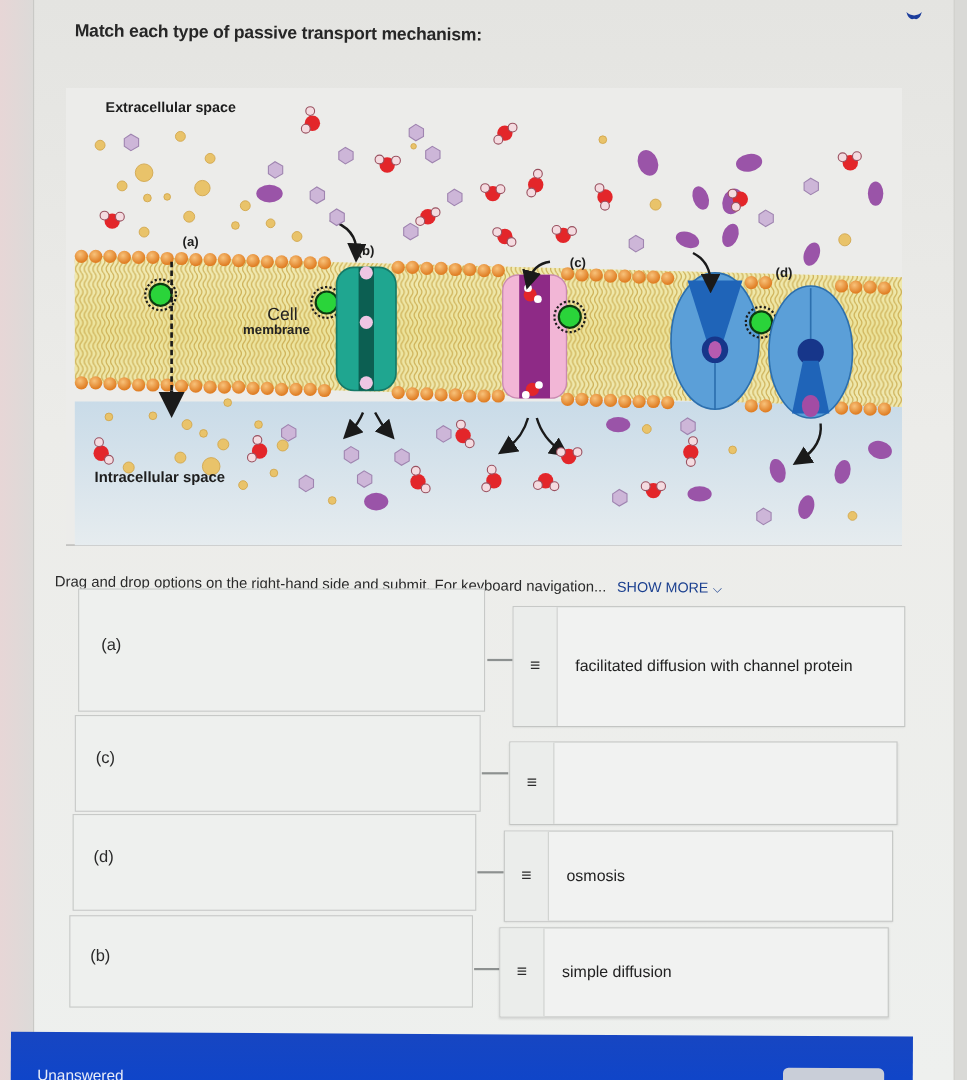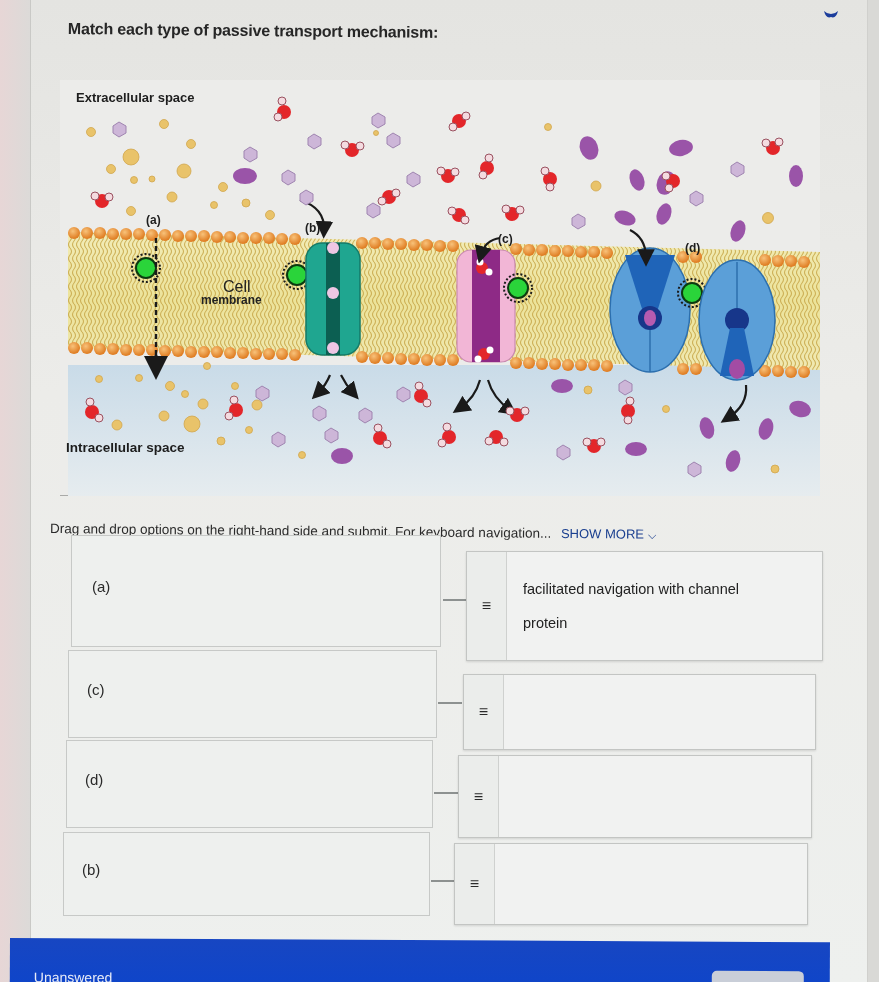--- a/index.html
+++ b/index.html
@@ -33,20 +33,21 @@
   
   .diagram {
     position: absolute; left: 60px; top: 80px; width: 760px; height: 416px;
     background: #ececea;
     border-bottom: 1.5px solid #a9aaa8;
   }
   .diagram svg { position: absolute; left: 0; top: 0; }
   .lbl {
     position: absolute; font-weight: bold; color: #1d1d1d; font-size: 13px;
     white-space: nowrap;
+    margin-left: 20px;
   }
 
   .instructions {
     position: absolute; left: 50px; top: 521px;
     font-size: 13.5px; color: #2a2a2a; white-space: nowrap;
     transform: rotate(0.55deg); transform-origin: left top;
   }
   .show-more {
     color: #1a3f8f; margin-left: 6px; font-size: 13px; margin-top: 28px;
   }
@@ -433,21 +434,21 @@
       <circle cx="534" cy="366" r="7" fill="#e3262a"></circle>
         <circle cx="527" cy="362" r="4" fill="#f4dbe0" stroke="#9a5160"></circle>
         <circle cx="541" cy="362" r="4" fill="#f4dbe0" stroke="#9a5160"></circle>
       <circle cx="568" cy="331" r="7" fill="#e3262a"></circle>
         <circle cx="570" cy="321" r="4" fill="#f4dbe0" stroke="#9a5160"></circle>
         <circle cx="568" cy="340" r="4" fill="#f4dbe0" stroke="#9a5160"></circle>
     </g>
   </svg>
 
   <div class="lbl" style="left:16px; top:10px; font-size:13px;">Extracellular space</div>
-  <div class="lbl" style="left:6px; top:360px; font-size:13.5px;">Intracellular space</div>
+  <div class="lbl" style="left:6px; top:346px; font-size:13.5px;">Intracellular space</div>
   <div class="lbl" style="left:163px; top:198px; font-size:16px; font-weight:normal; color:#222;">Cell</div>
   <div class="lbl" style="left:141px; top:213px; font-size:12px; font-weight:bold; color:#222;">membrane</div>
   <div class="lbl" style="left:86px; top:133px; font-size:12px;">(a)</div>
   <div class="lbl" style="left:245px; top:141px; font-size:12px;">(b)</div>
   <div class="lbl" style="left:438px; top:152px; font-size:12px;">(c)</div>
   <div class="lbl" style="left:625px; top:161px; font-size:12px;">(d)</div>
 </div>
 
 <div class="instructions">
   <span>Drag and drop options on the right-hand side and submit. For keyboard navigation...</span>
@@ -455,43 +456,45 @@
     <span>SHOW MORE</span><span class="show-more-chev">⌵</span>
   </span>
 </div>
 
 <div class="drop-zone" style="left:71px; top:535px; width:370px; height:112px;">
   <div class="drop-label" style="top:42px; left:20px;">(a)</div>
 </div>
 <div class="connector" style="left:443px; top:599px;"></div>
 <div class="option-card" style="left:466px; top:551px; width:357px; height:110px;">
   <div class="handle">≡</div>
-  <div class="option-text" style="padding-right:40px;">facilitated navigation with channel protein</div>
+  <div class="option-text" style="padding-right:40px;">facilitated diffusion with channel protein</div>
 </div>
 
 <div class="drop-zone" style="left:68px; top:650px; width:369px; height:88px;">
   <div class="drop-label" style="top:30px;">(c)</div>
 </div>
 <div class="connector" style="left:438px; top:702px;"></div>
 <div class="option-card" style="left:463px; top:674px; width:353px; height:76px;">
   <div class="handle">≡</div>
 </div>
 
 <div class="drop-zone" style="left:66px; top:740px; width:367px; height:88px;">
   <div class="drop-label" style="top:30px;">(d)</div>
 </div>
 <div class="connector" style="left:434px; top:792px;"></div>
 <div class="option-card" style="left:458px; top:755px; width:354px; height:83px;">
   <div class="handle">≡</div>
+  <div class="option-text">osmosis</div>
 </div>
 
 <div class="drop-zone" style="left:63px; top:832px; width:367px; height:84px;">
   <div class="drop-label" style="top:28px;">(b)</div>
 </div>
 <div class="connector" style="left:431px; top:880px;"></div>
 <div class="option-card" style="left:454px; top:843px; width:354px; height:82px;">
   <div class="handle">≡</div>
+  <div class="option-text">simple diffusion</div>
 </div>
 
 <div class="status-bar">
   <div class="status-text">Unanswered</div>
   <button class="submit-button"></button>
 </div>
 
 </body></html>

